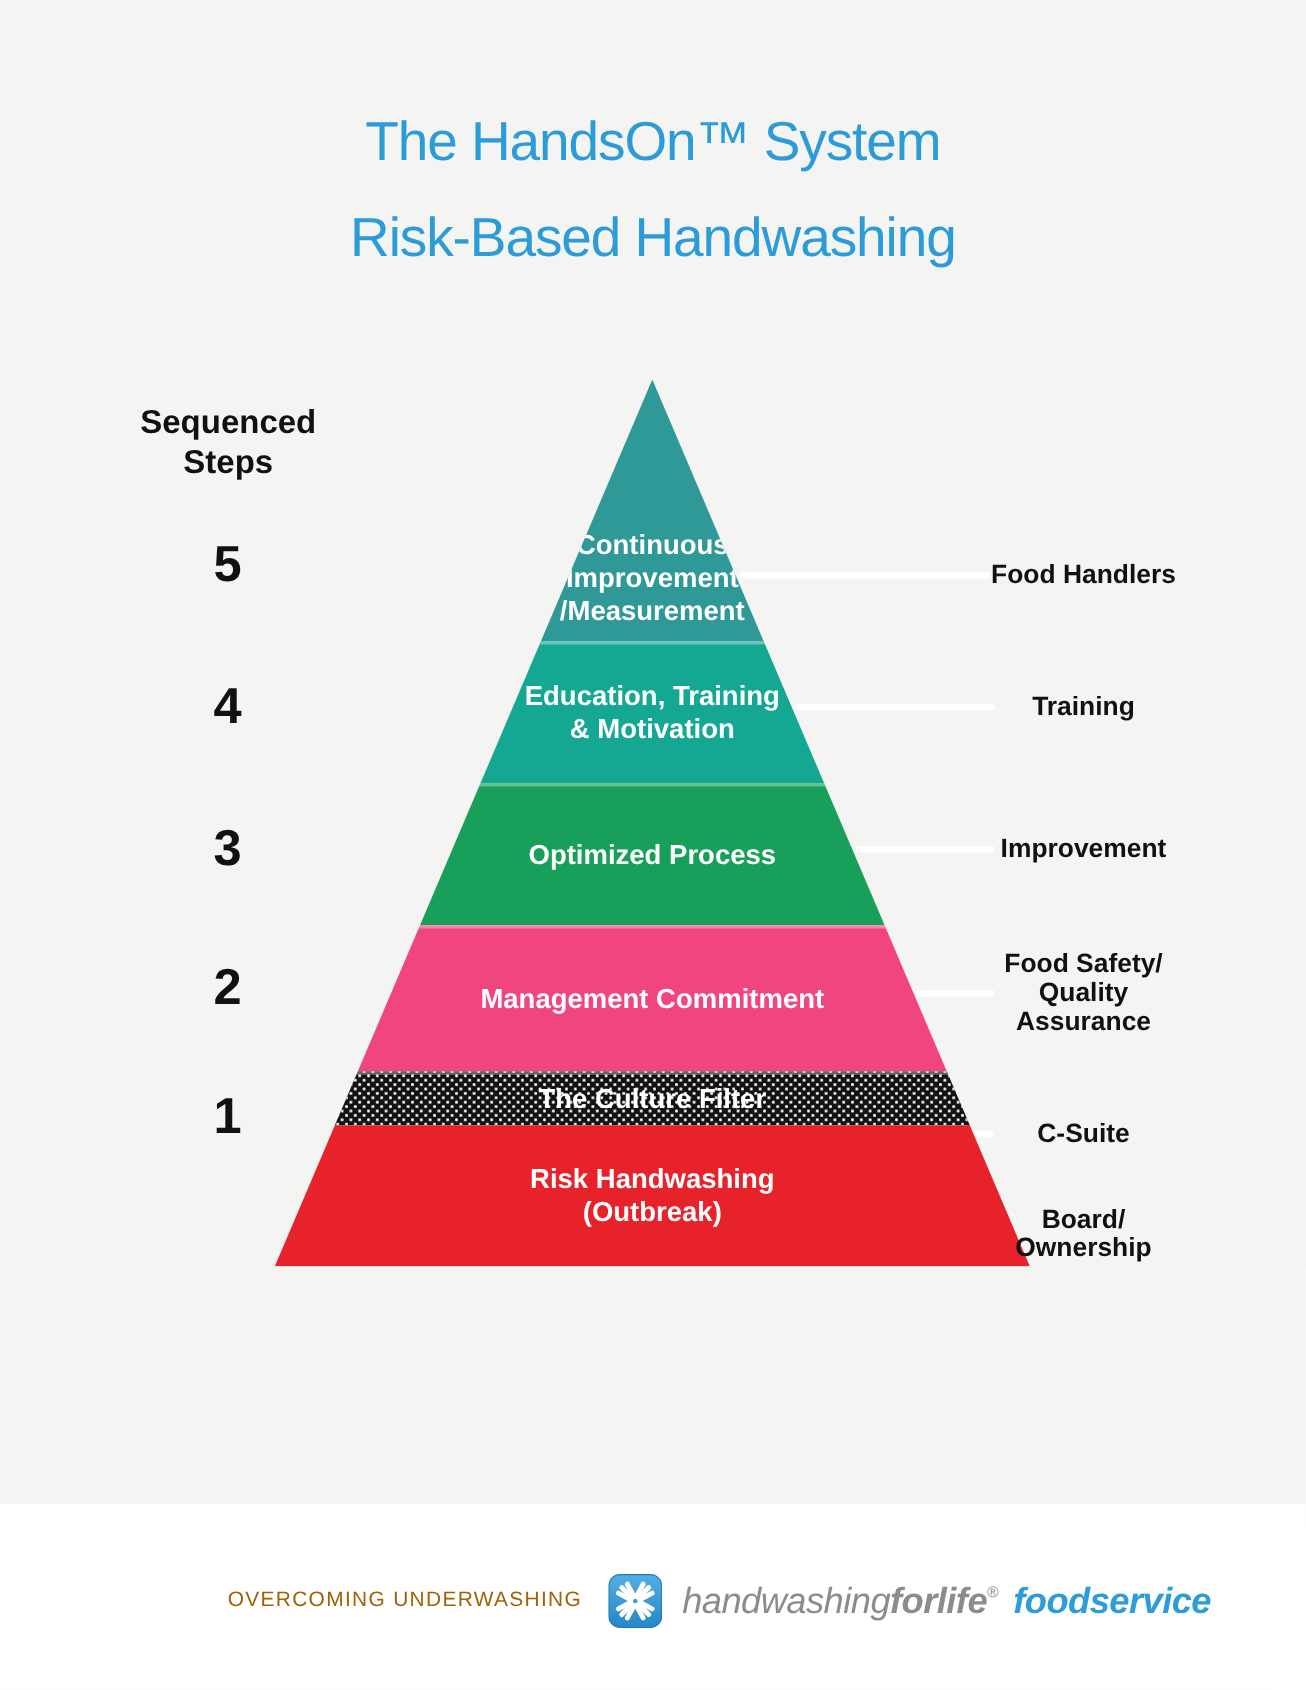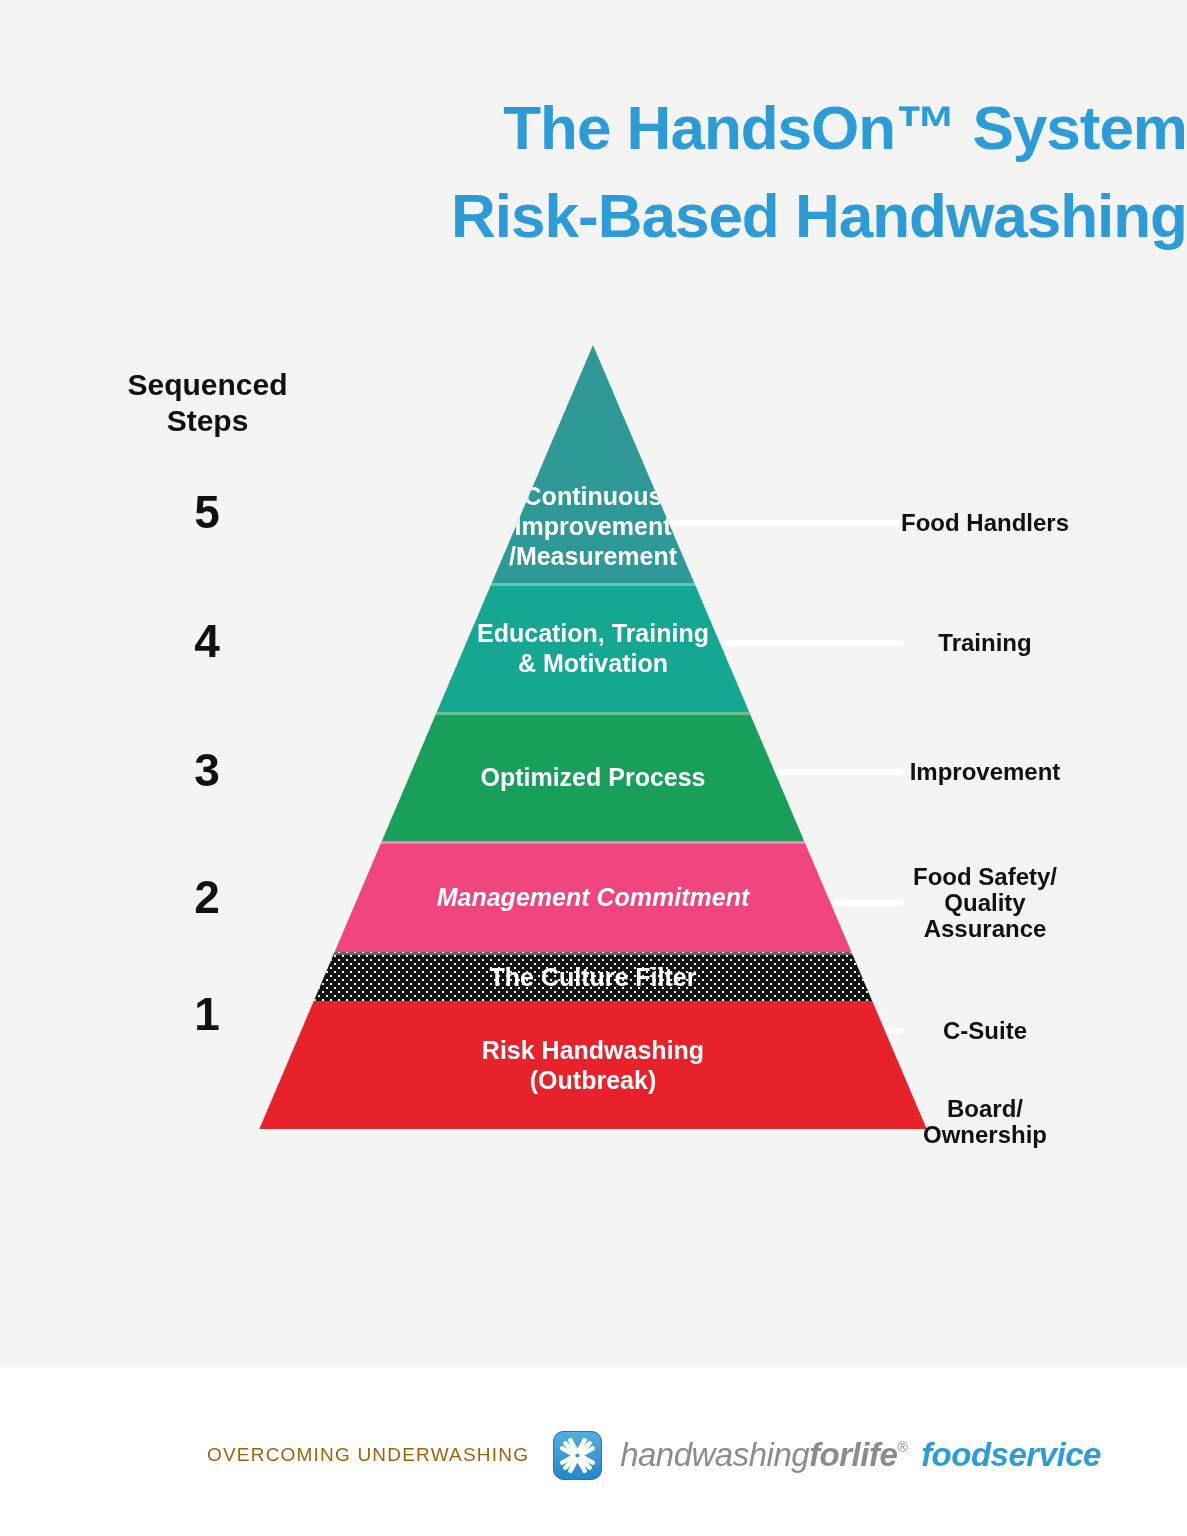--- a/index.html
+++ b/index.html
@@ -1,21 +1,21 @@
 <!DOCTYPE html>
 <html><head>
 <meta charset="utf-8">
 <style>
   * { margin:0; padding:0; box-sizing:border-box; }
   body { background:#fff; font-family:"Liberation Sans", sans-serif; }
   .page { position:relative; width:1187px; height:1536px; background:#ffffff; overflow:hidden; }
   .top-bg { position:absolute; left:0; top:0; width:1187px; height:1367px; background:#f4f4f2; }
 
-  .title { position:absolute; left:0; top:84px; width:1187px; text-align:right;
-           color:#2b9cd8; font-weight:bold; font-size:62px; line-height:88px; letter-spacing:-1px; }
+  .title { position:absolute; left:0; top:84px; width:1187px; text-align:center;
+           color:#2b9cd8; font-weight:normal; font-size:50px; line-height:88px; letter-spacing:-1px; }
 
   .col-heading { position:absolute; font-weight:bold; color:#111; font-size:30px;
                  line-height:36px; text-align:center; }
   .left-heading  { left:100px;  top:367px; width:215px; }
   .right-heading { left:885px; top:367px; width:205px; }
 
   .step-num { position:absolute; left:157px; width:100px; text-align:center;
               font-weight:bold; color:#111; font-size:46px; line-height:52px; }
   .sn-0 { top:486px; } .sn-1 { top:615px; } .sn-2 { top:744px; }
   .sn-3 { top:871px; } .sn-4 { top:988px; }
@@ -23,21 +23,21 @@
   .pyramid { position:absolute; left:195px; top:345px; width:796px; height:935px;
              clip-path:polygon(50% 0, 100% 100%, 0 100%); }
   .band { position:relative; width:100%; display:flex; align-items:center; justify-content:center;
           box-shadow: inset 0 3px 0 rgba(255,255,255,0.35); }
   .band span { color:#fff; font-weight:bold; font-size:25px; line-height:30px; text-align:center; }
   .band-5 { height:238px; box-shadow:none; align-items:flex-end; padding-bottom:12px; }
   .band-5 span { max-width:190px; }
   .band-4 { height:129px; } .band-4 span { max-width:255px; }
   .band-3 { height:129px; }
   .band-2 { height:129px; }
-  .band-1 { height:111px;font-style:italic; }
+  .band-1 { height:133px; }
   .band-filter { height:49px;
     background-image:
       radial-gradient(circle, rgba(255,255,255,.95) 1.15px, transparent 1.45px),
       radial-gradient(circle, rgba(255,255,255,.95) 1.15px, transparent 1.45px);
     background-size:8px 8px, 8px 8px; background-position:0 0, 4px 4px; }
   .band-risk { height:128px; box-shadow:none; } .band-risk span { max-width:235px; }
 
   .connector { position:absolute; height:6px; border-radius:3px; background:#ffffff; }
   .cn-0 { top:520px; left:672px; width:228px; }
   .cn-1 { top:640px; left:724px; width:180px; }

